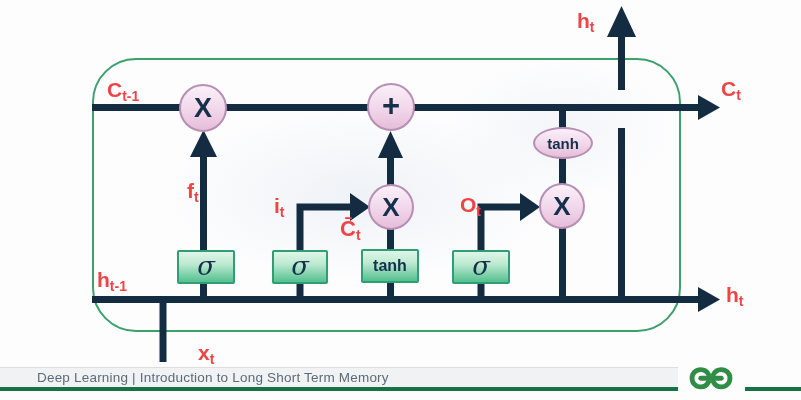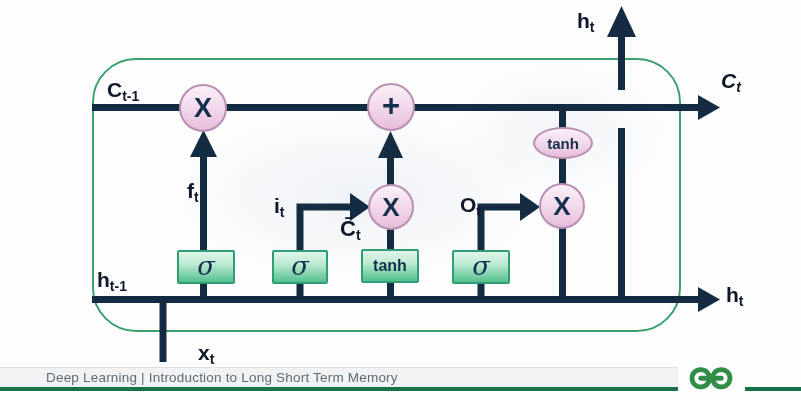--- a/index.html
+++ b/index.html
@@ -53,39 +53,39 @@
     border: 2px solid #2f9e74; border-radius: 2px; color: #14304a;
   }
   .gate.sigma { font-family: "DejaVu Serif", serif; font-style: italic; font-size: 26px; padding-bottom: 3px; }
   .gate.tanh-box { font-size: 16px; font-weight: 700; }
   .g1 { left: 177px; top: 250px; width: 58px; height: 34px; }
   .g2 { left: 272px; top: 250px; width: 56px; height: 34px; }
   .g3 { left: 361px; top: 249px; width: 58px; height: 34px; }
   .g4 { left: 452px; top: 250px; width: 58px; height: 34px; }
 
   
-  .lbl { position: absolute; z-index: 5; font-weight: 700; font-size: 21px; color: #0f172a;
+  .lbl { position: absolute; z-index: 5; font-weight: 700; font-size: 21px; color: #ef4444;
          white-space: nowrap; letter-spacing: 0; }
   .lbl .sub { font-size: 14px; vertical-align: -4px; font-weight: 700; }
   .l-cprev { left: 107px; top: 78px; }
   .l-hprev { left: 97px;  top: 268px; text-align: center; }
   .l-ft    { left: 187px; top: 179px; }
   .l-it    { left: 274px; top: 194px; }
   .l-cand  { left: 340px; top: 216px; font-size: 22px; }
   .l-ot    { left: 460px; top: 193px; }
   .l-xt    { left: 172px; top: 341px; margin-left: 26px; }
   .l-httop { left: 577px; top: 9px; }
-  .l-ct    { left: 721px; top: 69px; font-style: italic; }
+  .l-ct    { left: 721px; top: 77px; }
   .l-htr   { left: 726px; top: 283px; }
 
   
   .footer-bar {
     position: absolute; left: 0; top: 367px; width: 678px; height: 20px; z-index: 6;
     background: #f0f2f3; border-top: 1px solid #dcdfe1;
-    display: flex; align-items: center; padding-left: 9px;
+    display: flex; align-items: center;
   }
   .footer-caption {
     padding-left: 37px; font-size: 13.5px; color: #5d6b79; letter-spacing: .2px;
   }
   .green-line { position: absolute; top: 387px; height: 3.5px; background: #177346; z-index: 6; }
   .gl-left  { left: 0; width: 678px; }
   .gl-right { left: 745px; width: 56px; }
   .logo { position: absolute; left: 683px; top: 357px; z-index: 7; }
 </style>
 </head>

